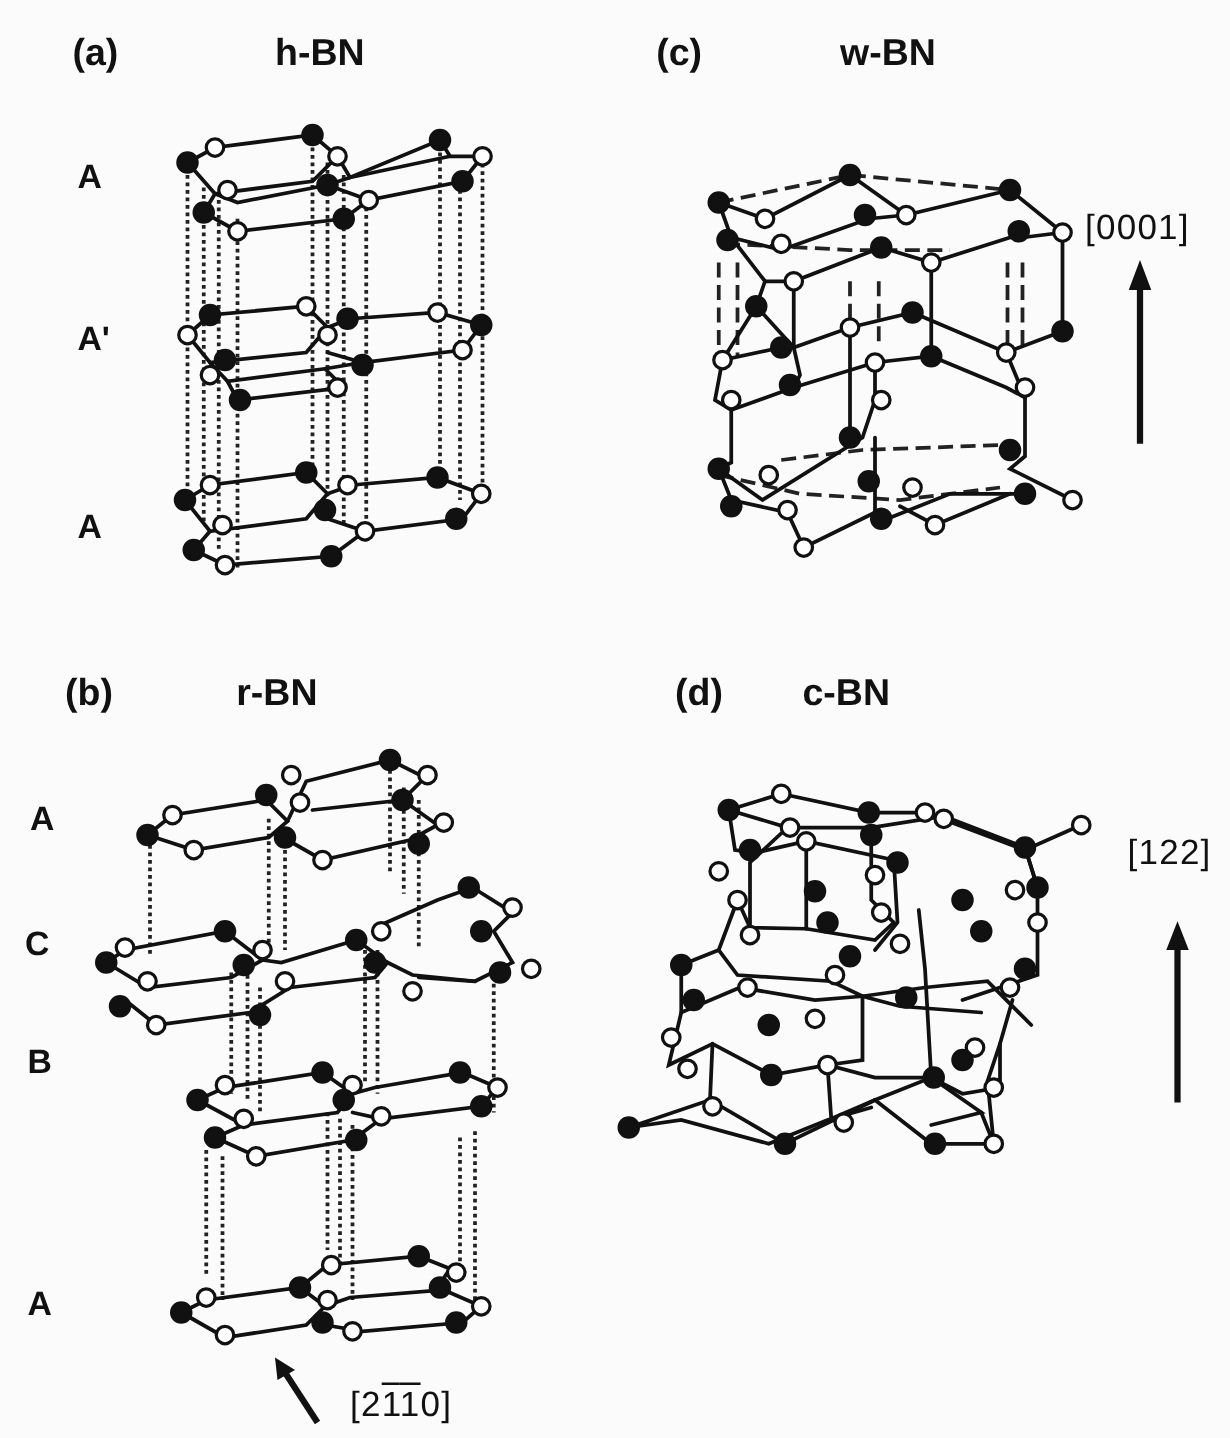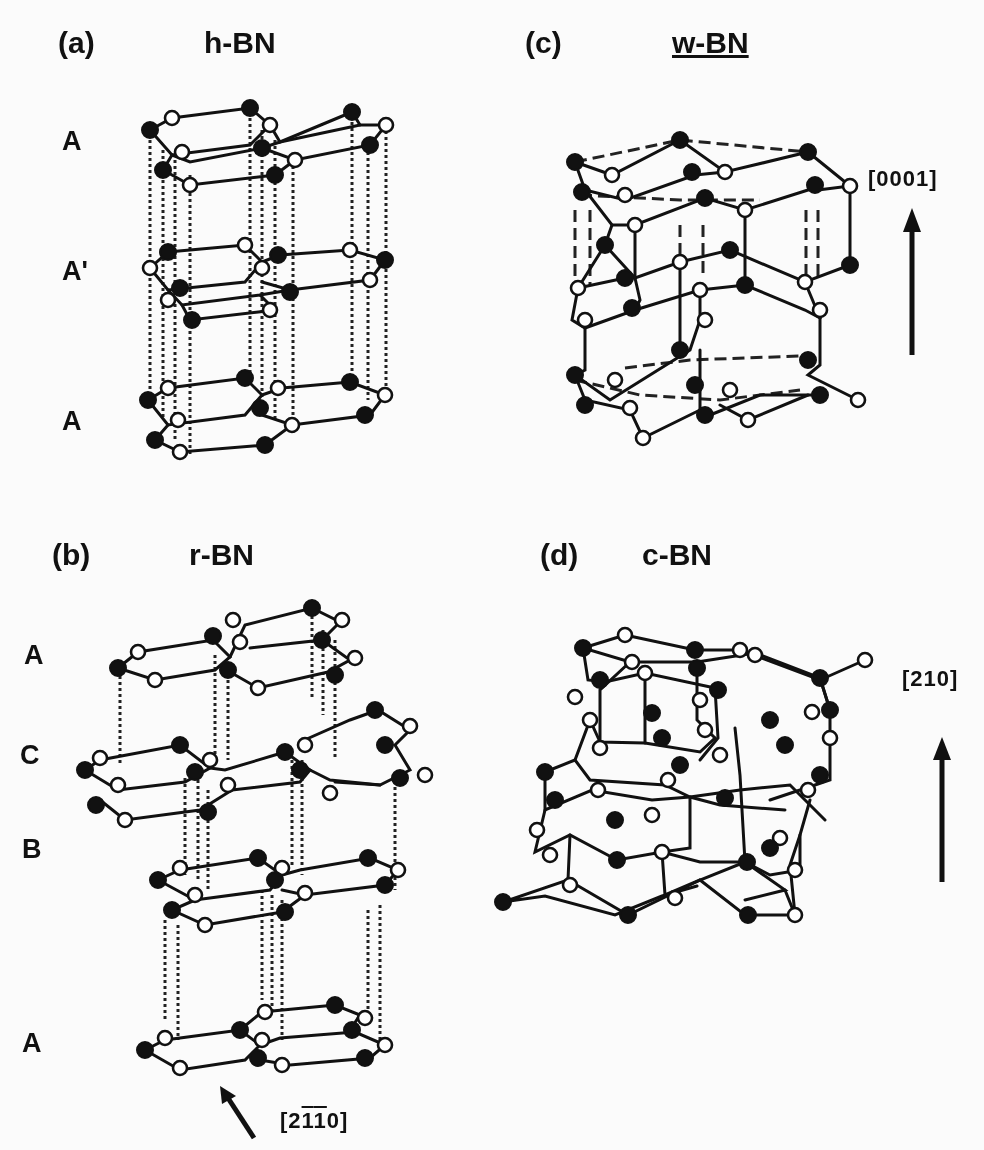--- a/index.html
+++ b/index.html
@@ -1,32 +1,32 @@
 <!DOCTYPE html>
 <html><head>
 <meta charset="utf-8">
 <style>
   html,body{margin:0;padding:0;background:#fbfbfb;}
   body{width:984px;height:1150px;position:relative;overflow:hidden;font-family:"Liberation Sans","DejaVu Sans",sans-serif;color:#111;}
   .lbl{position:absolute;font-weight:bold;font-size:30px;line-height:1;}
   .layer{position:absolute;font-weight:bold;font-size:27px;line-height:1;}
-  .dir{position:absolute;font-weight:bold;font-size:22px;line-height:1;letter-spacing:1px;}
+  .dir{position:absolute;font-weight:normal;font-size:28px;line-height:1;letter-spacing:1px;}
   svg.panel{position:absolute;overflow:visible;}
   .bond{stroke:#111;stroke-width:3;fill:none;stroke-linecap:round;}
   .vdw{stroke:#222;stroke-width:3;fill:none;stroke-dasharray:3 3;}
   .dash{stroke:#222;stroke-width:3;fill:none;stroke-dasharray:12 6;}
   .B{fill:#111;stroke:#111;stroke-width:2;}
   .N{fill:#fff;stroke:#111;stroke-width:2.6;}
   .overbar{text-decoration:overline;}
 </style>
 </head>
 <body>
 
 <div class="lbl" style="left:58px;top:28px;">(a)</div>
-<div class="lbl" style="left:204px;top:28px;">h-BN</div>
+<div class="lbl" style="left:220px;top:28px;">h-BN</div>
 <div class="layer" style="left:62px;top:128px;">A</div>
 <div class="layer" style="left:62px;top:258px;">A'</div>
 <div class="layer" style="left:62px;top:408px;">A</div>
 
 <svg class="panel" width="984" height="1150" style="left:0;top:0;" viewBox="0 0 984 1150">
 
   <g>
     <line class="vdw" x1="150" y1="140" x2="150" y2="400"></line>
     <line class="vdw" x1="163" y1="150" x2="163" y2="420"></line>
     <line class="vdw" x1="175" y1="160" x2="175" y2="440"></line>
@@ -94,21 +94,21 @@
       <circle class="N" cx="178" cy="420" r="7"></circle>
     <circle class="B" cx="365" cy="415" r="8"></circle>
       <circle class="N" cx="292" cy="425" r="7"></circle>
     <circle class="B" cx="155" cy="440" r="8"></circle>
       <circle class="N" cx="180" cy="452" r="7"></circle>
     <circle class="B" cx="265" cy="445" r="8"></circle>
   </g>
 </svg>
 
 <div class="lbl" style="left:525px;top:28px;">(c)</div>
-<div class="lbl" style="left:672px;top:28px;text-decoration:underline;">w-BN</div>
+<div class="lbl" style="left:672px;top:28px;">w-BN</div>
 <div class="dir" style="left:868px;top:168px;">[0001]</div>
 
 <svg class="panel" width="984" height="1150" style="left:0;top:0;" viewBox="0 0 984 1150">
   <g>
     <line x1="912" y1="355" x2="912" y2="225" stroke="#111" stroke-width="5"></line>
     <polygon points="903,232 921,232 912,208" fill="#111"></polygon>
   </g>
   <g>
     <polyline class="dash" points="575,162 680,140 808,152"></polyline>
     <polyline class="dash" points="580,195 680,200 760,200"></polyline>
@@ -296,21 +296,21 @@
     <circle class="N" cx="385" cy="1045" r="7"></circle>
       <circle class="B" cx="365" cy="1058" r="8"></circle>
     <circle class="N" cx="180" cy="1068" r="7"></circle>
       <circle class="B" cx="258" cy="1058" r="8"></circle>
     <circle class="N" cx="282" cy="1065" r="7"></circle>
   </g>
 </svg>
 
 <div class="lbl" style="left:540px;top:540px;">(d)</div>
 <div class="lbl" style="left:642px;top:540px;">c-BN</div>
-<div class="dir" style="left:902px;top:668px;">[210]</div>
+<div class="dir" style="left:902px;top:668px;">[122]</div>
 
 <svg class="panel" width="984" height="1150" style="left:0;top:0;" viewBox="0 0 984 1150">
   <g>
     <line x1="942" y1="882" x2="942" y2="752" stroke="#111" stroke-width="5"></line>
     <polygon points="933,760 951,760 942,737" fill="#111"></polygon>
   </g>
   <g>
     <polyline class="bond" points="625,635 695,650 740,650 820,680 865,660"></polyline>
     <polyline class="bond" points="625,635 583,648 630,662 697,662 755,653 820,678 830,710"></polyline>
     <polyline class="bond" points="583,648 588,680 605,682 645,673 715,688 718,738 700,760"></polyline>

